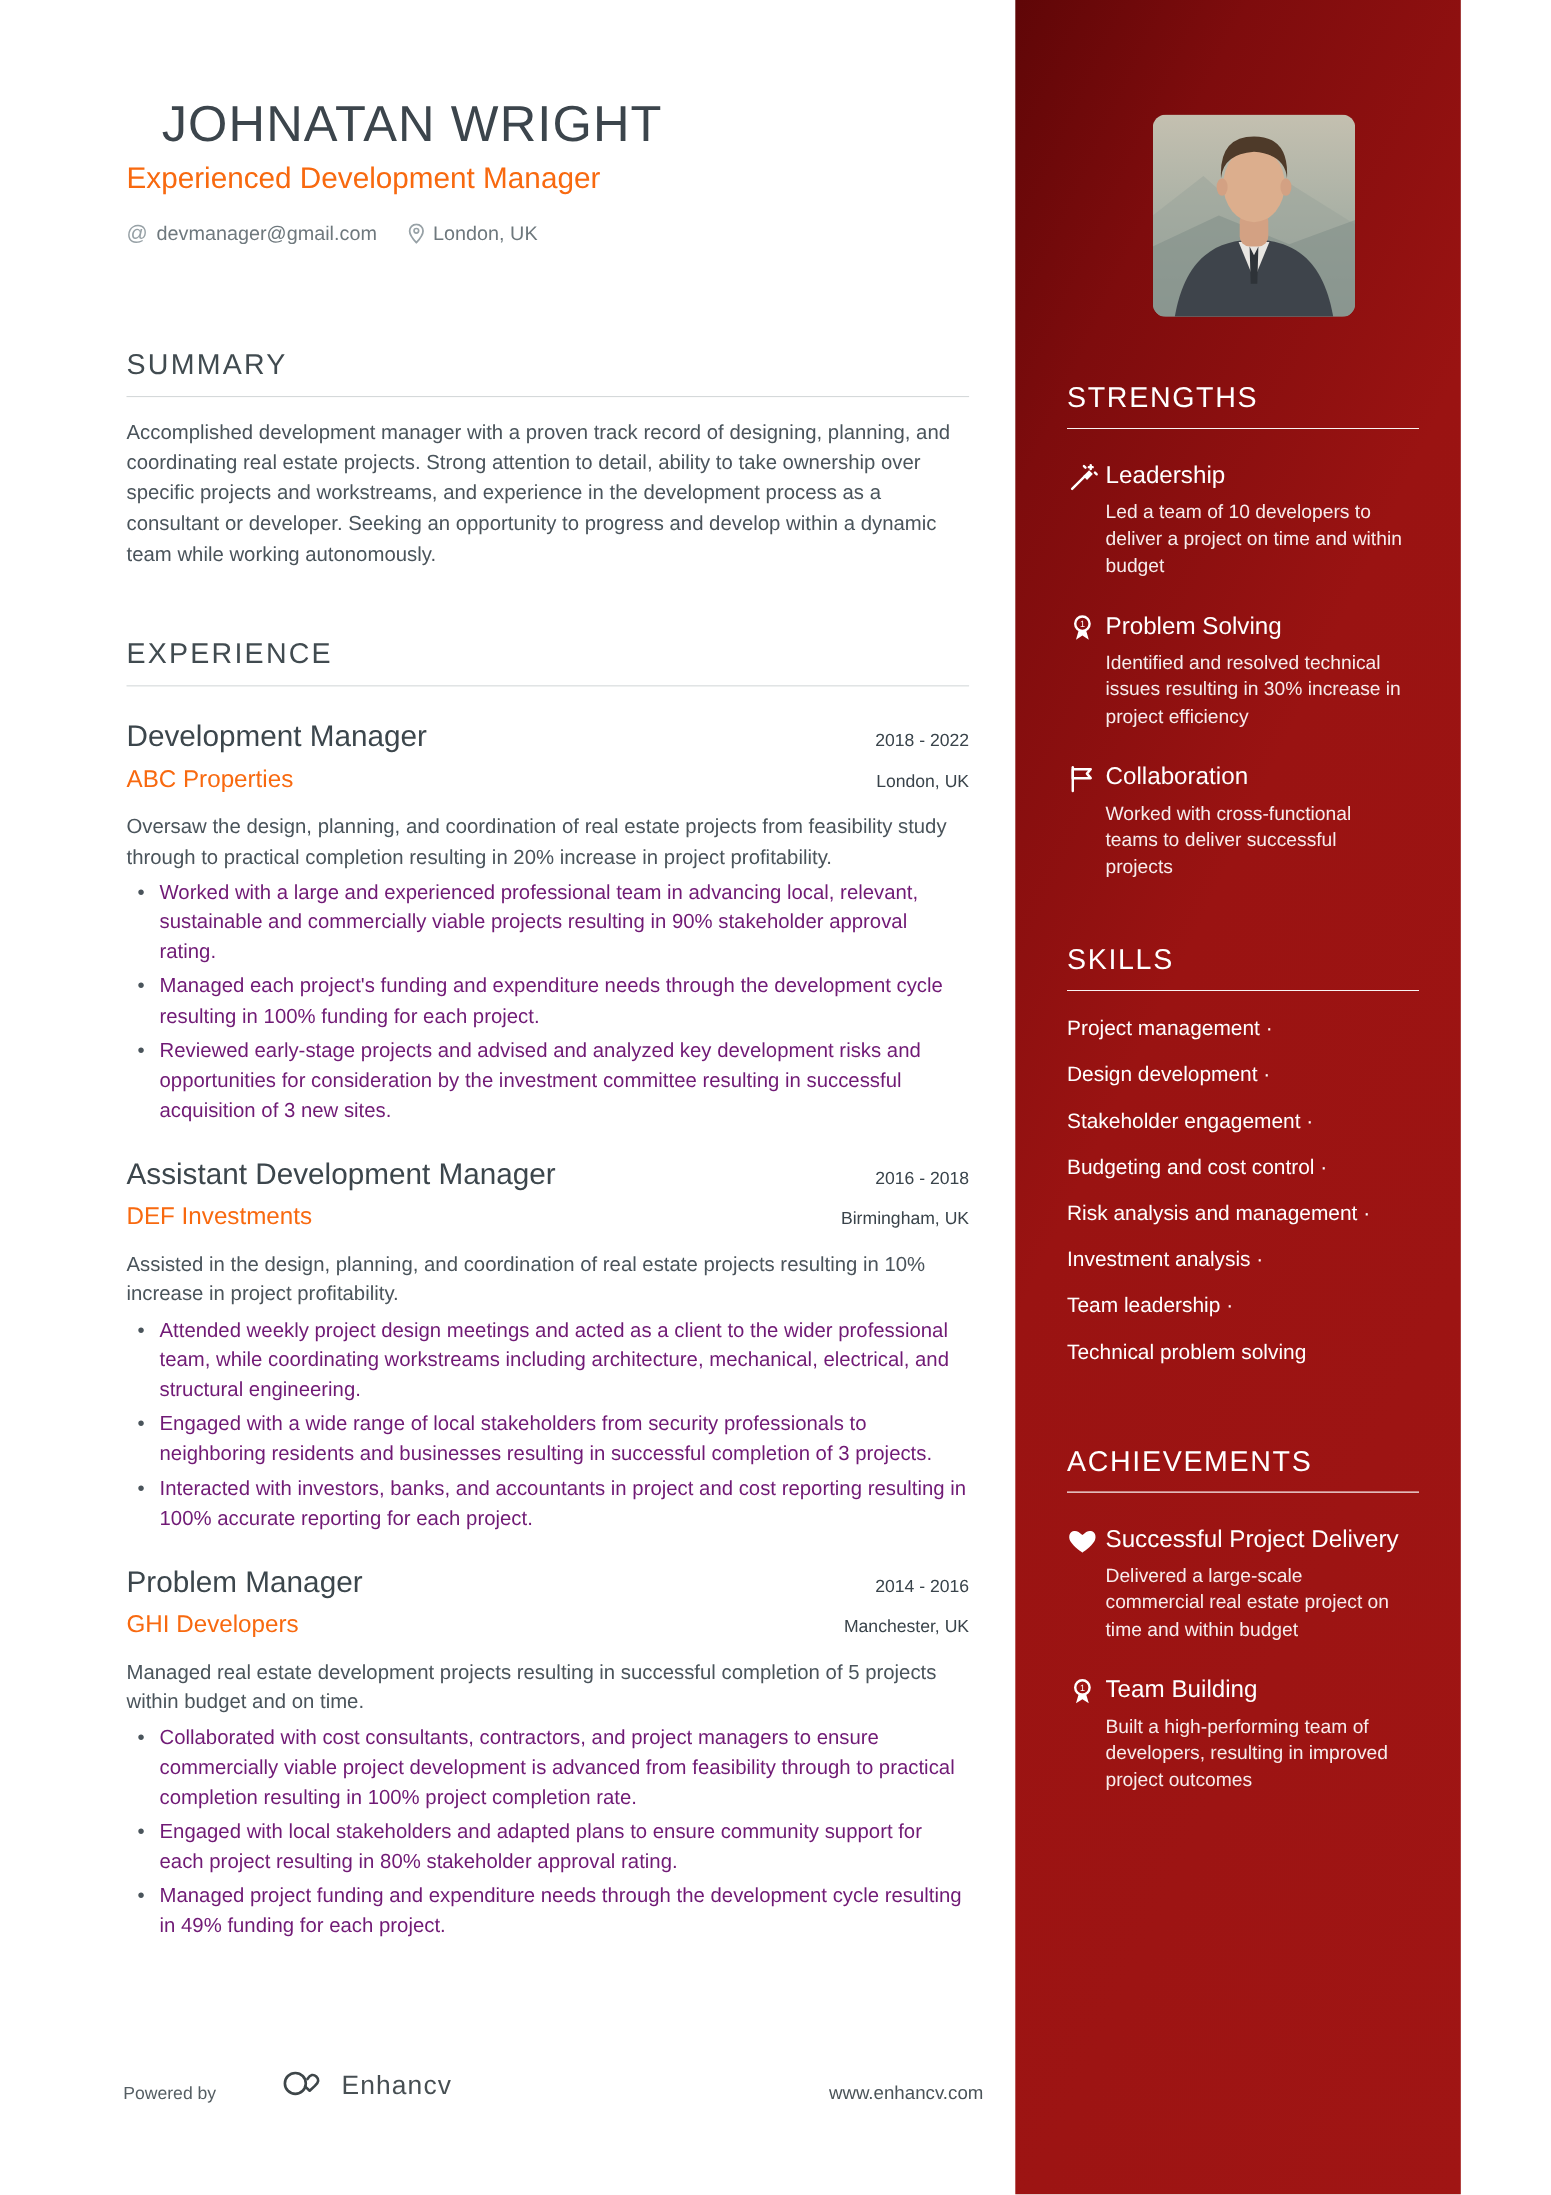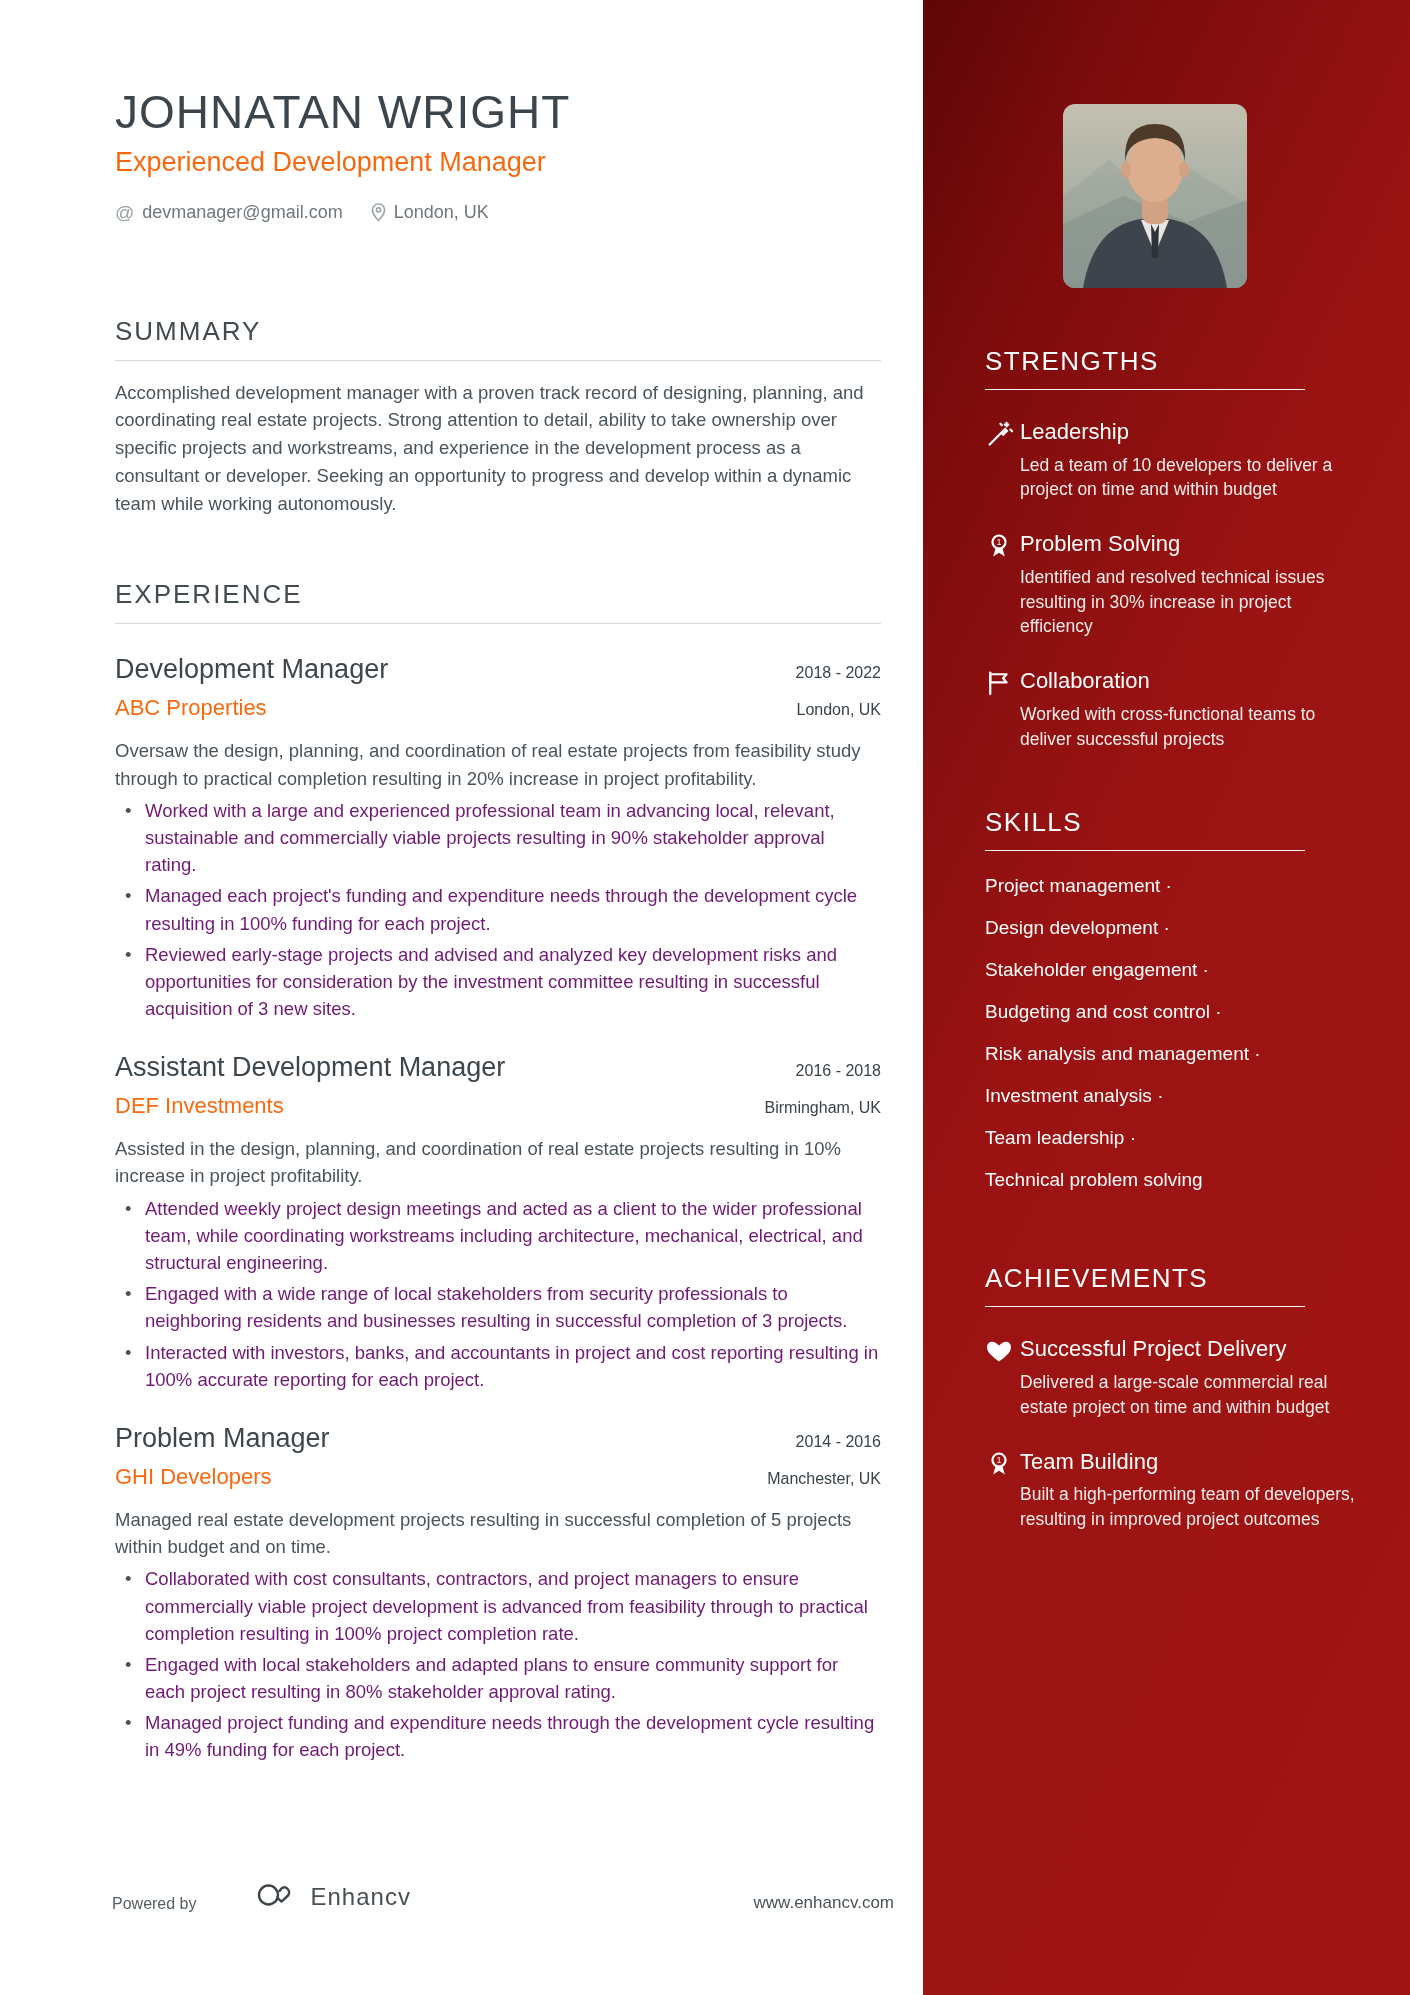--- a/index.html
+++ b/index.html
@@ -12,21 +12,21 @@
   }
 
   
   .left {
     width:923px; flex:none;
     padding:88px 42px 0 115px;
     color:#4A545B;
   }
   .name {
     font-size:46px; font-weight:400; letter-spacing:1px;
-    color:#3C454C; line-height:1.08;
+    color:#3C454C; line-height:1.08;margin-left:32px;
   }
   .role {
     font-size:27px; font-weight:400; color:#F8690F; margin-top:9px;
   }
   .contact { margin-top:24px; display:flex; align-items:center; gap:28px;
     font-size:18px; color:#6E787D; }
   .contact .c-item { display:flex; align-items:center; gap:8px; }
   .contact .c-ico { color:#97A1A6; font-size:19px; display:flex; align-items:center; }
 
   .sec { margin-top:0; }
@@ -58,23 +58,23 @@
     position:absolute; left:112px; width:782px; bottom:82px;
     display:flex; align-items:flex-end;
   }
   .powered { font-size:16px; color:#555E63; }
   .brandwrap { display:flex; align-items:center; gap:10px; margin-left:58px; }
   .brandname { font-size:24px; color:#474F53; letter-spacing:1px; }
   .website { margin-left:auto; font-size:17px; color:#4A5358; }
 
   
   .sidebar {
-    width:487px; flex:none; color:#fff;
+    width:405px; flex:none; color:#fff;
     background:linear-gradient(115deg,#5F0607 0%,#7E0C0D 16%,#9A1312 42%,#A01514 100%);
-    padding:104px 50px 40px 62px;
+    padding:104px 50px 40px 47px;
   }
   .photo {
     width:184px; height:184px; border-radius:12px; overflow:hidden;
     margin:0 auto 0 78px;
   }
   .photo svg { display:block; }
   .shead {
     font-size:26px; font-weight:400; letter-spacing:1.5px; color:#FFFFFF; margin:0;
   }
   hr.srule { border:none; border-top:1.5px solid rgba(255,255,255,.95); width:320px; margin:12px 0 0 0; }

